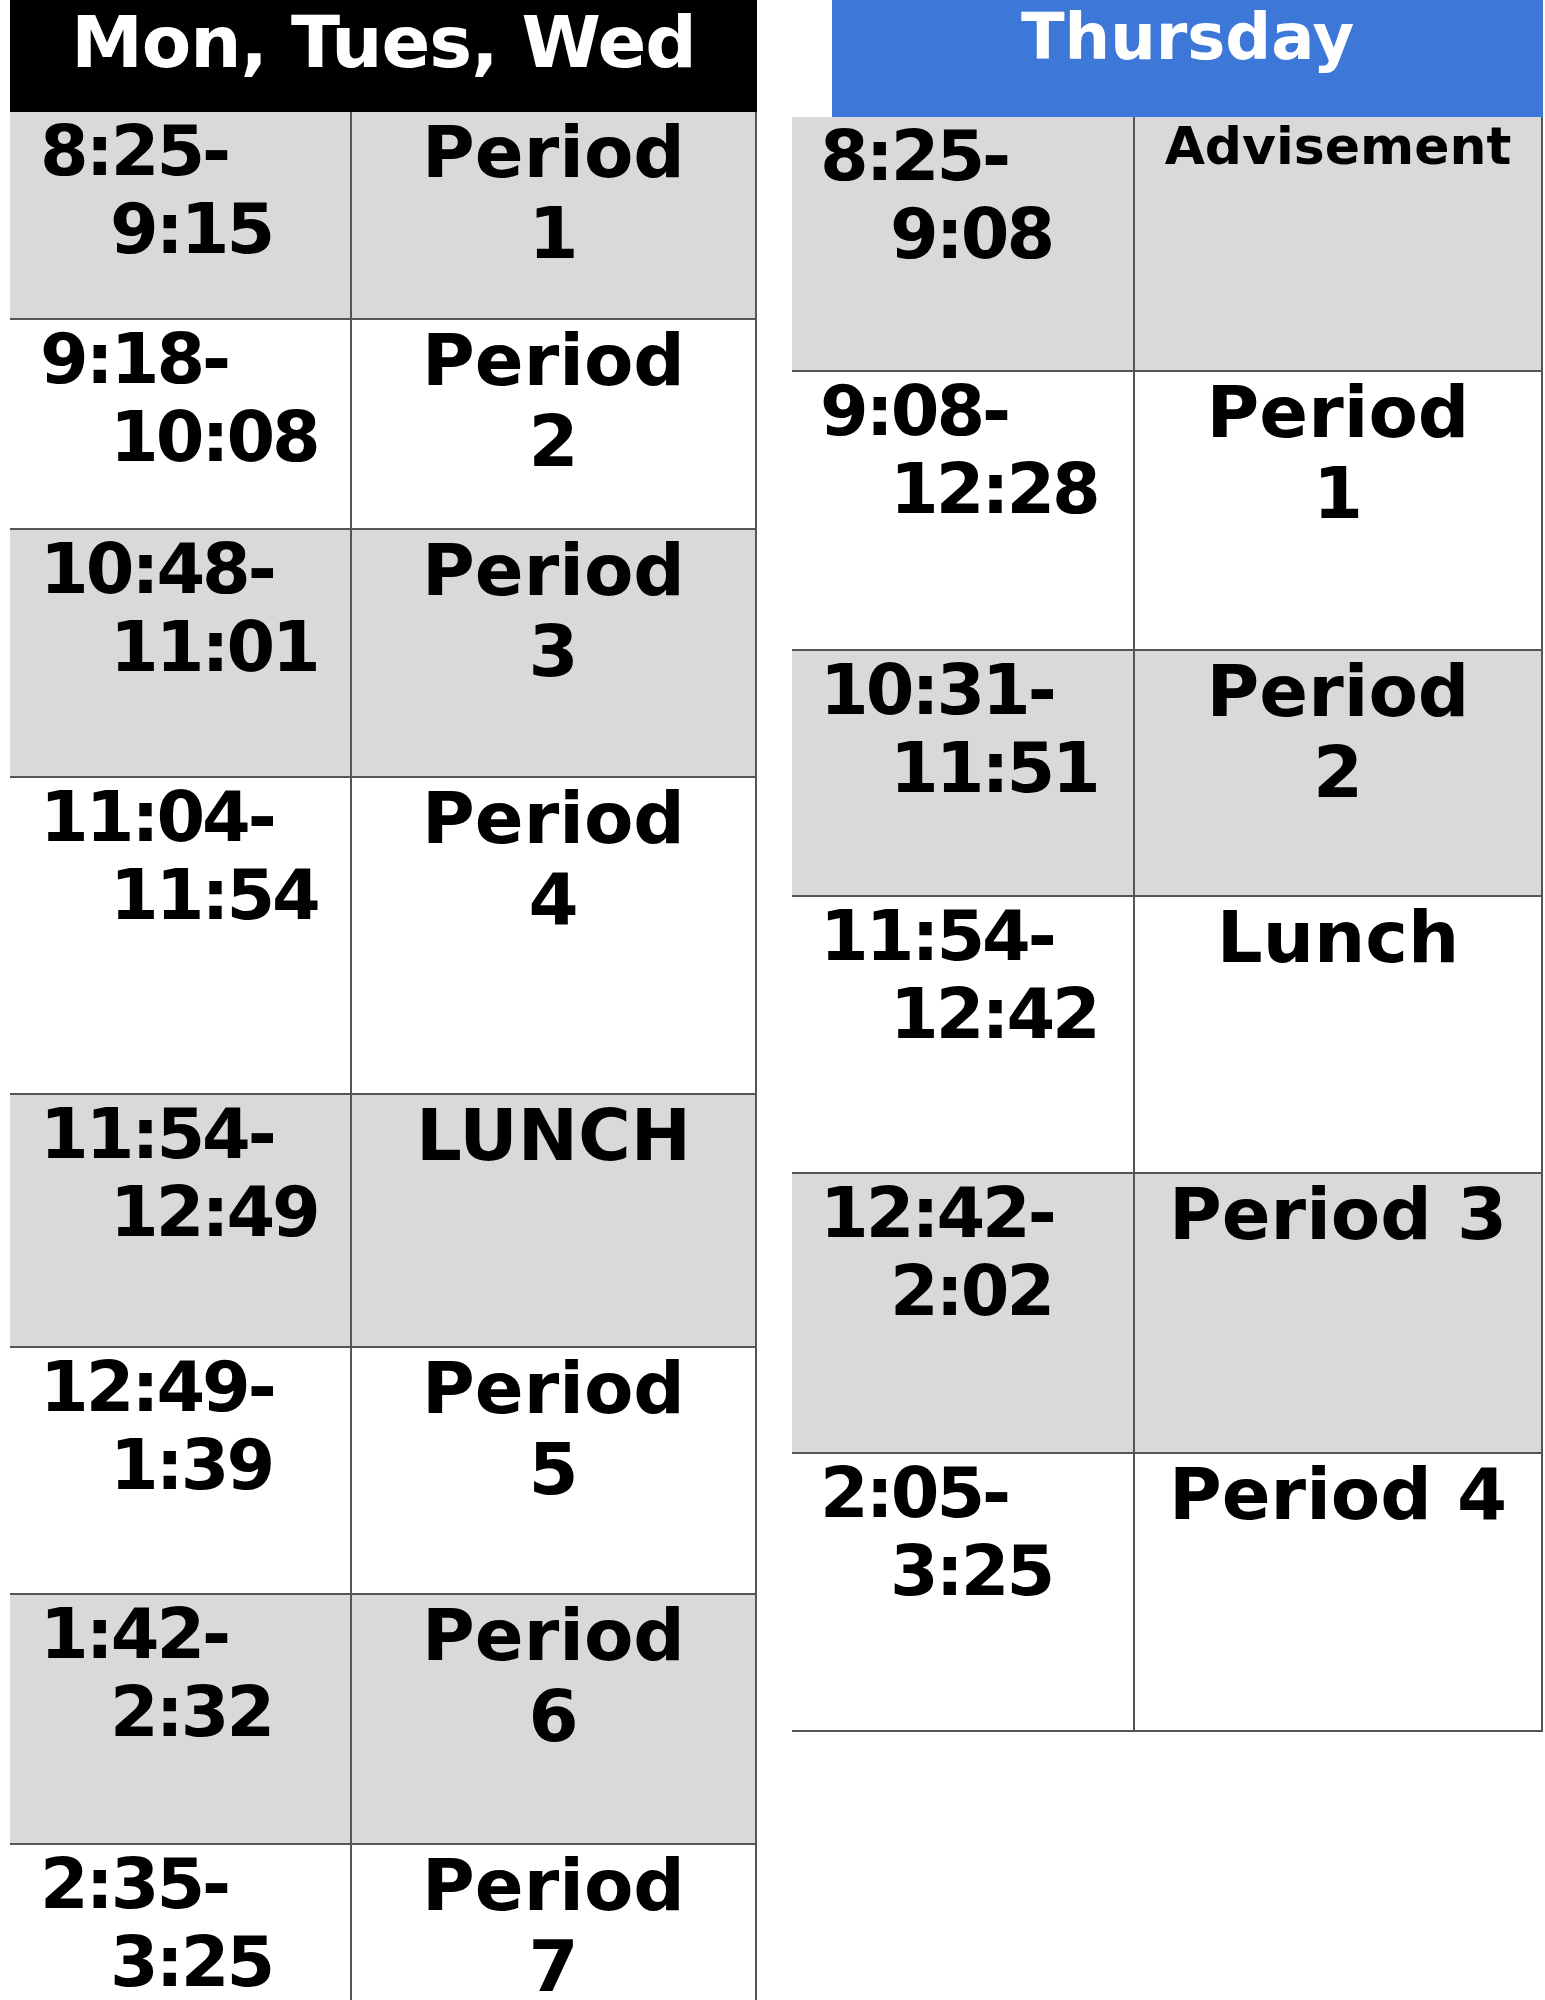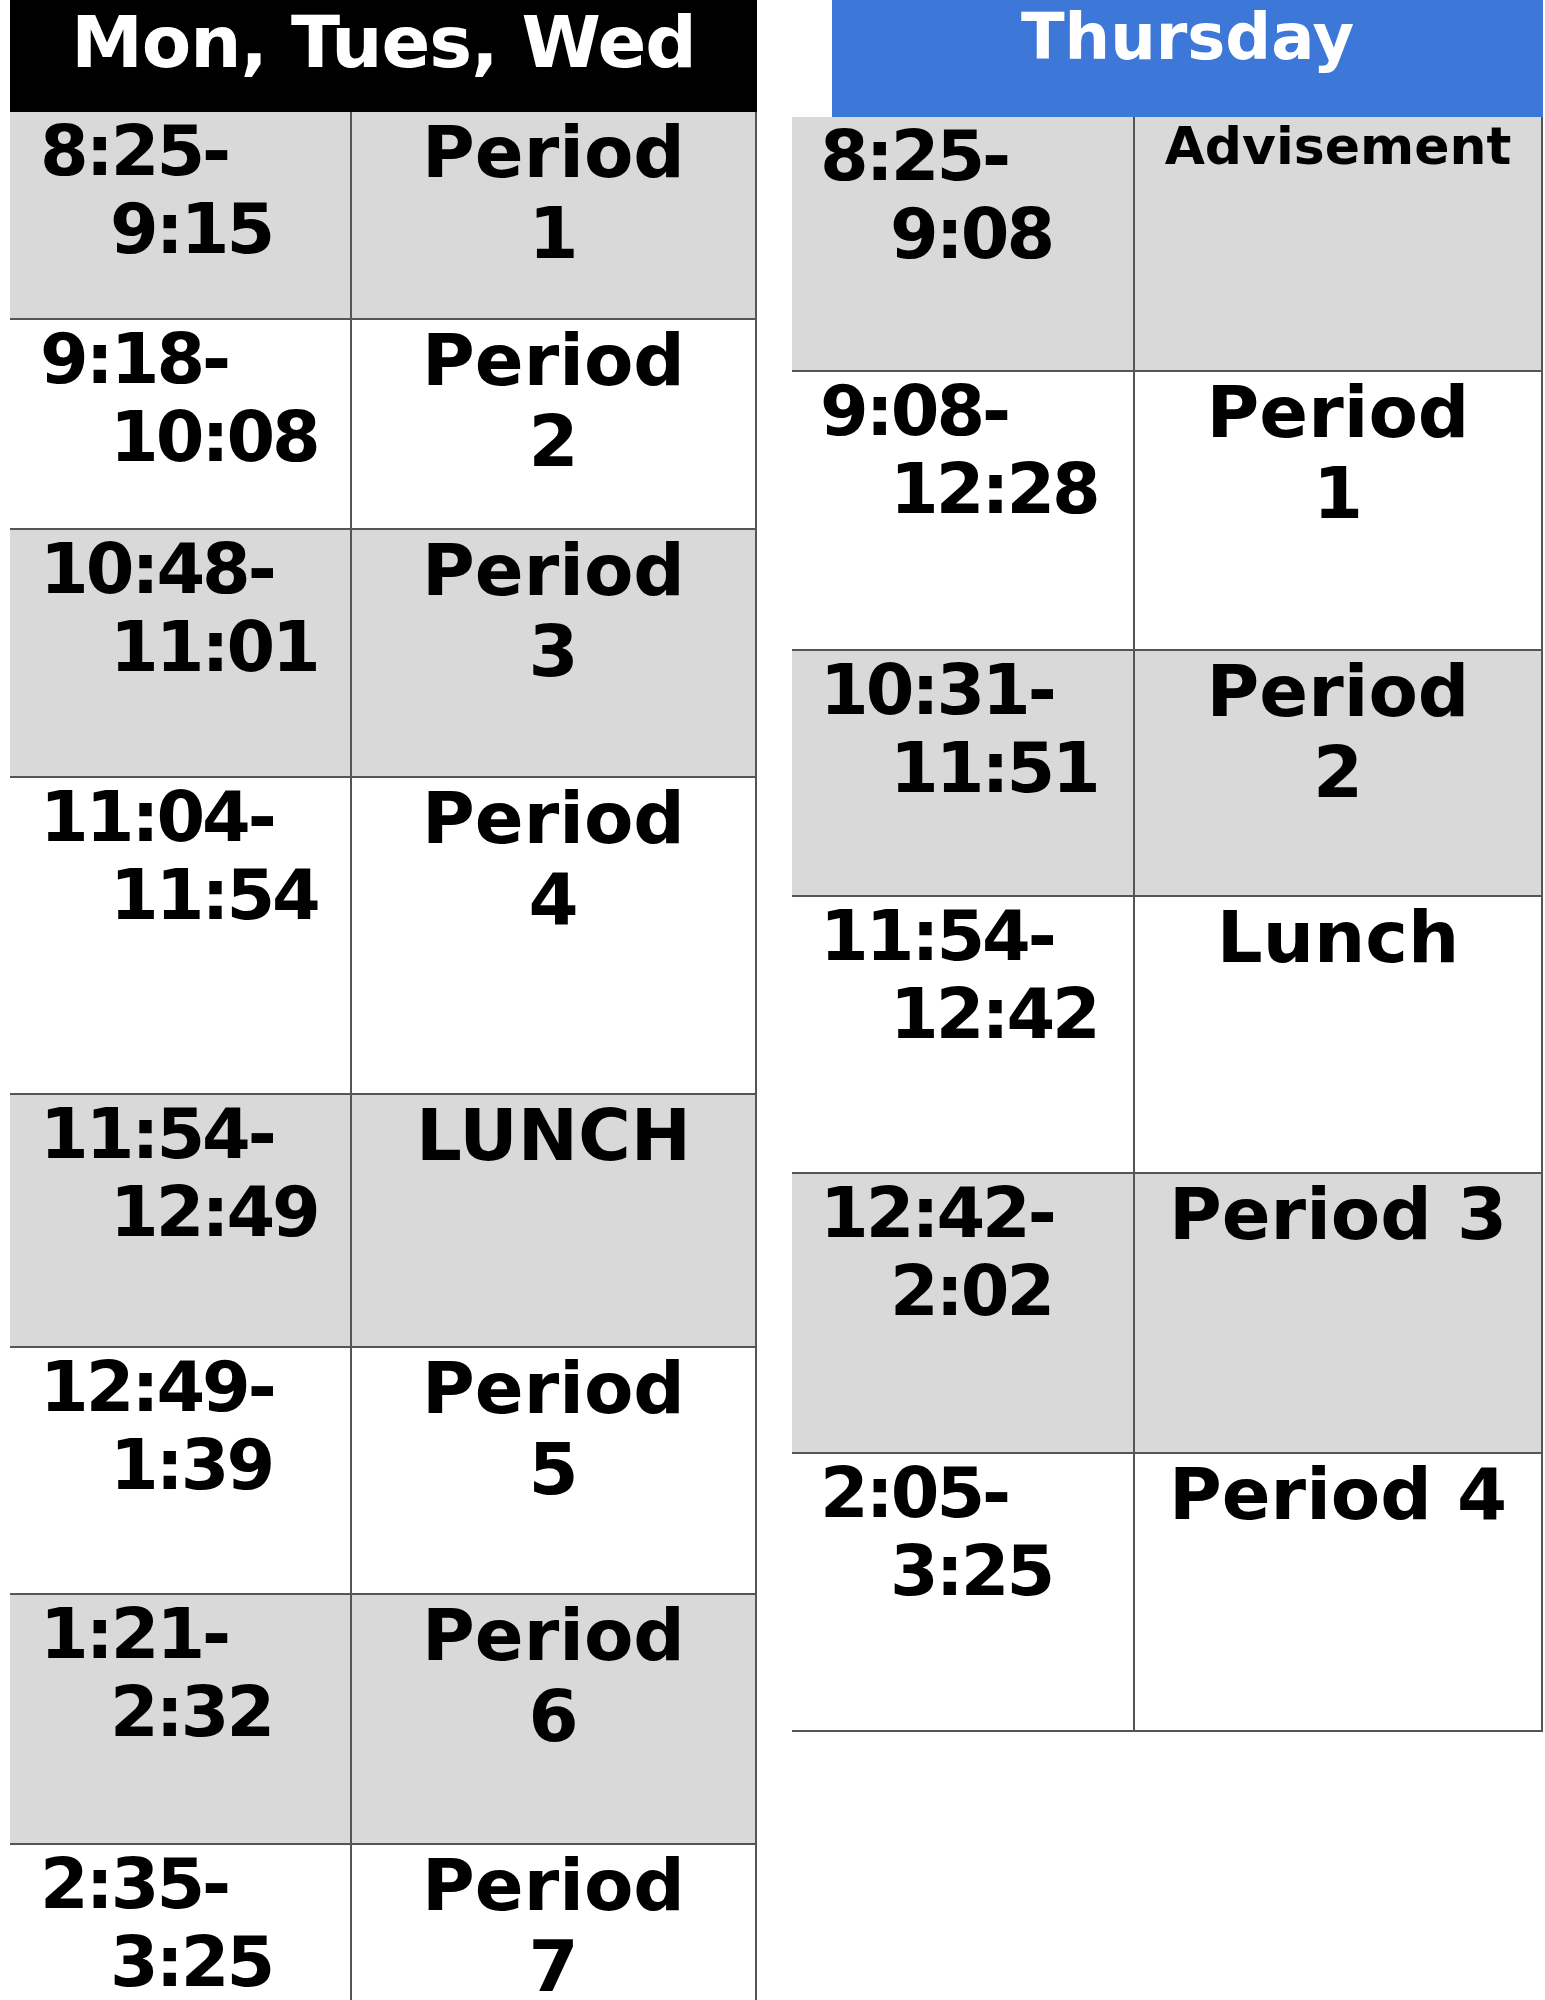--- a/index.html
+++ b/index.html
@@ -91,21 +91,21 @@
       <span class="t2">1:39</span>
     </div>
     <div class="cell label">
       <span>Period</span>
       <span>5</span>
     </div>
   </div>
 
   <div class="row gray" style="height:250px">
     <div class="cell time">
-      <span>1:21-</span>
+      <span>1:42-</span>
       <span class="t2">2:32</span>
     </div>
     <div class="cell label">
       <span>Period</span>
       <span>6</span>
     </div>
   </div>
 
   <div class="row" style="height:240px; border-bottom:none">
     <div class="cell time">

